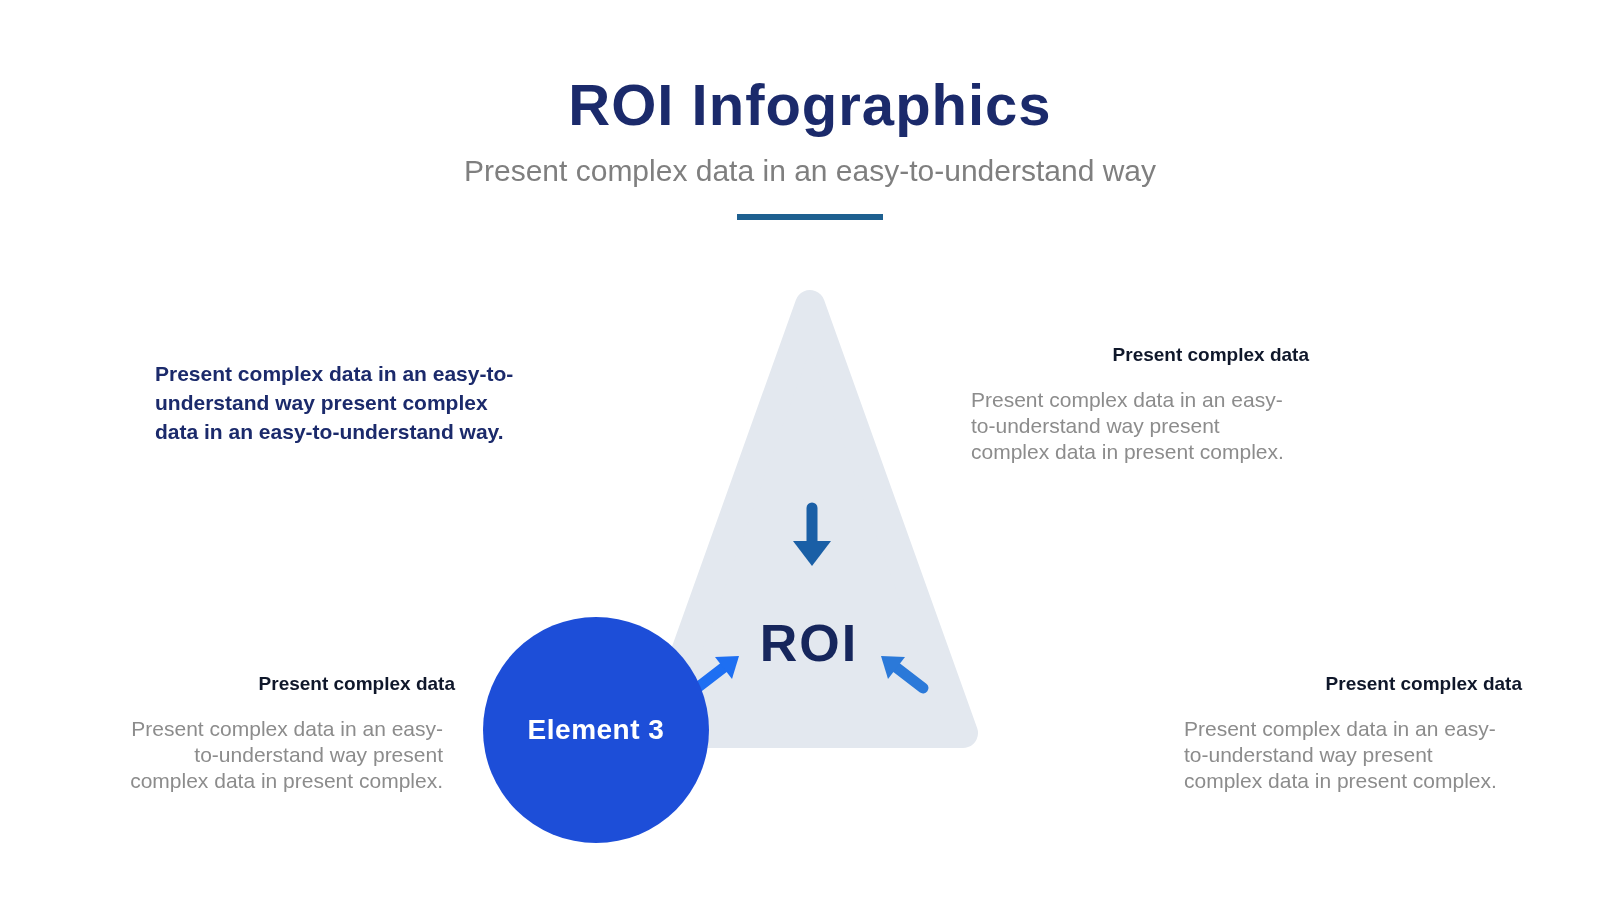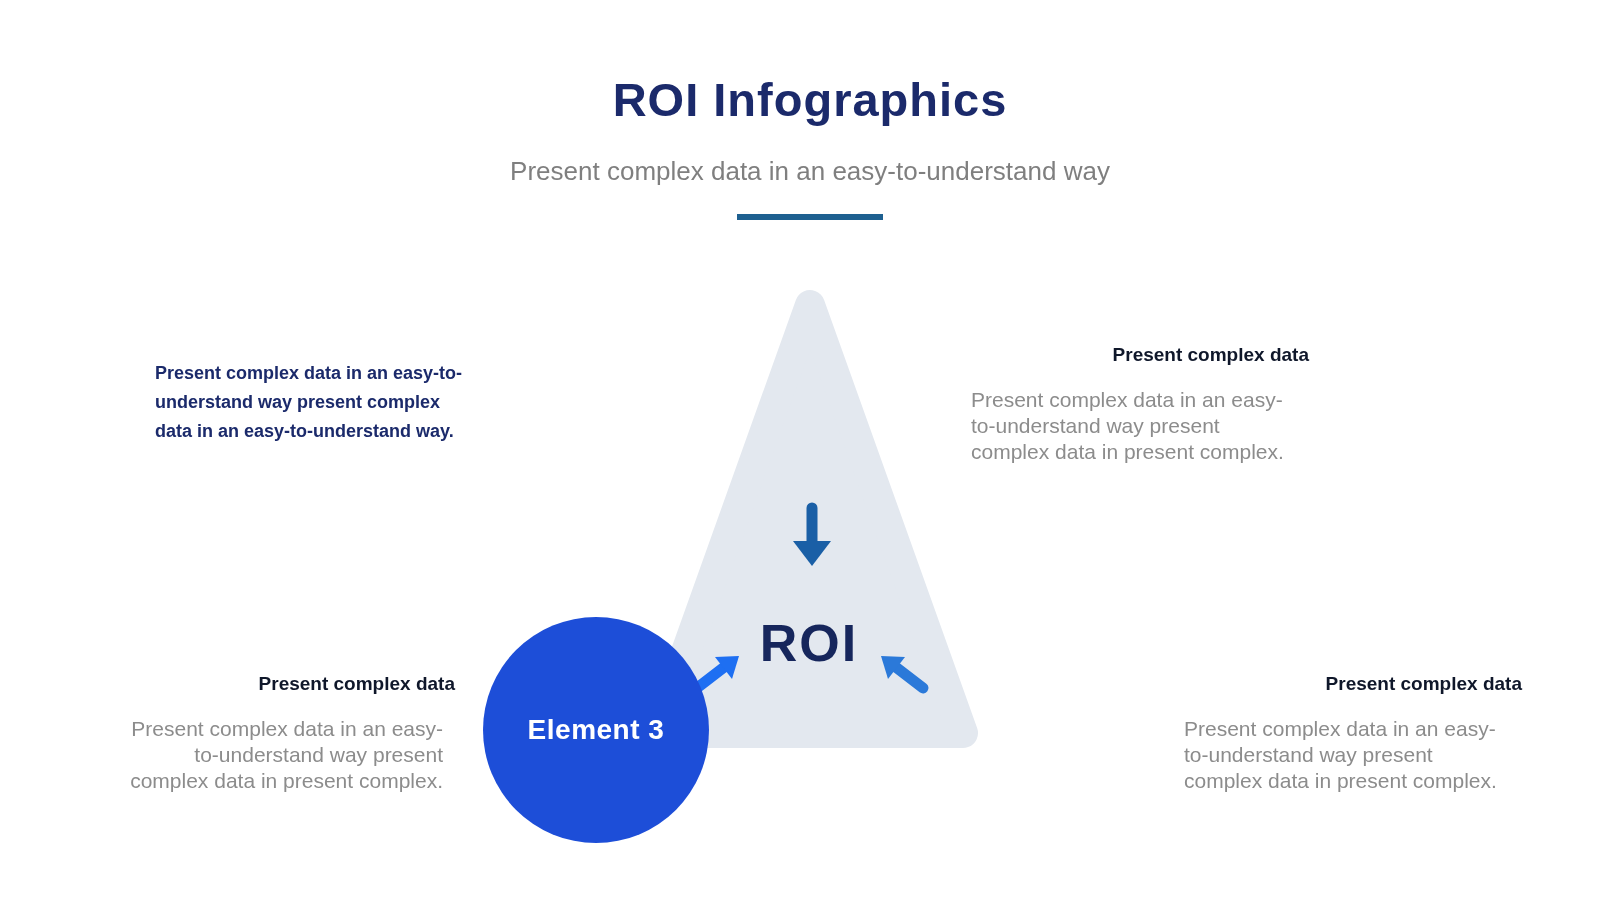--- a/index.html
+++ b/index.html
@@ -3,26 +3,26 @@
 <meta charset="utf-8">
 <style>
   html,body { margin:0; padding:0; background:#ffffff; }
   .canvas {
     position:relative; width:1620px; height:911px; background:#ffffff;
     font-family:"Liberation Sans", sans-serif; overflow:hidden;
   }
   
   .title {
     position:absolute; top:76px; left:0; width:100%;
-    text-align:center; font-size:47px; font-weight:bold;
+    text-align:center; font-size:58px; font-weight:bold;
     color:#1B2A6B; letter-spacing:1px; line-height:1;
   }
   .subtitle {
     position:absolute; top:156px; left:0; width:100%;
-    text-align:center; font-size:26px; color:#7F7F7F; line-height:30px;
+    text-align:center; font-size:30px; color:#7F7F7F; line-height:30px;
   }
   .divider {
     position:absolute; top:214px; left:737px; width:146px; height:6px;
     background:#1E6090;
   }
   
   .diagram-svg { position:absolute; left:0; top:0; width:1620px; height:911px; }
   .circle {
     position:absolute; border-radius:50%;
     display:flex; align-items:center; justify-content:center;
@@ -32,21 +32,21 @@
   .el3 { left:483px; top:617px; width:226px; height:226px; background:#1d4ed8; }
   .el2 { left:912px; top:617px; width:226px; height:226px; background:#2B79D9; }
   .roi-label {
     position:absolute; left:709px; top:592px; width:200px;
     text-align:center; font-size:52px; font-weight:bold;
     color:#16265C; letter-spacing:2px; line-height:56px;margin-top:23px;
   }
   
   .intro {
     position:absolute; left:155px; top:359px; width:450px;
-    font-size:18px; font-weight:bold; color:#1B2A6B;
+    font-size:21px; font-weight:bold; color:#1B2A6B;
     line-height:29px; white-space:pre-line;
   }
   .block { position:absolute; }
   .block h3 {
     margin:0 0 17px 0; font-size:19px; font-weight:bold;
     color:#0f172a; line-height:30px;text-align:right;
   }
   .block p {
     margin:12px; font-size:21px; color:#8C8C8C;
     line-height:26px; white-space:pre-line;

